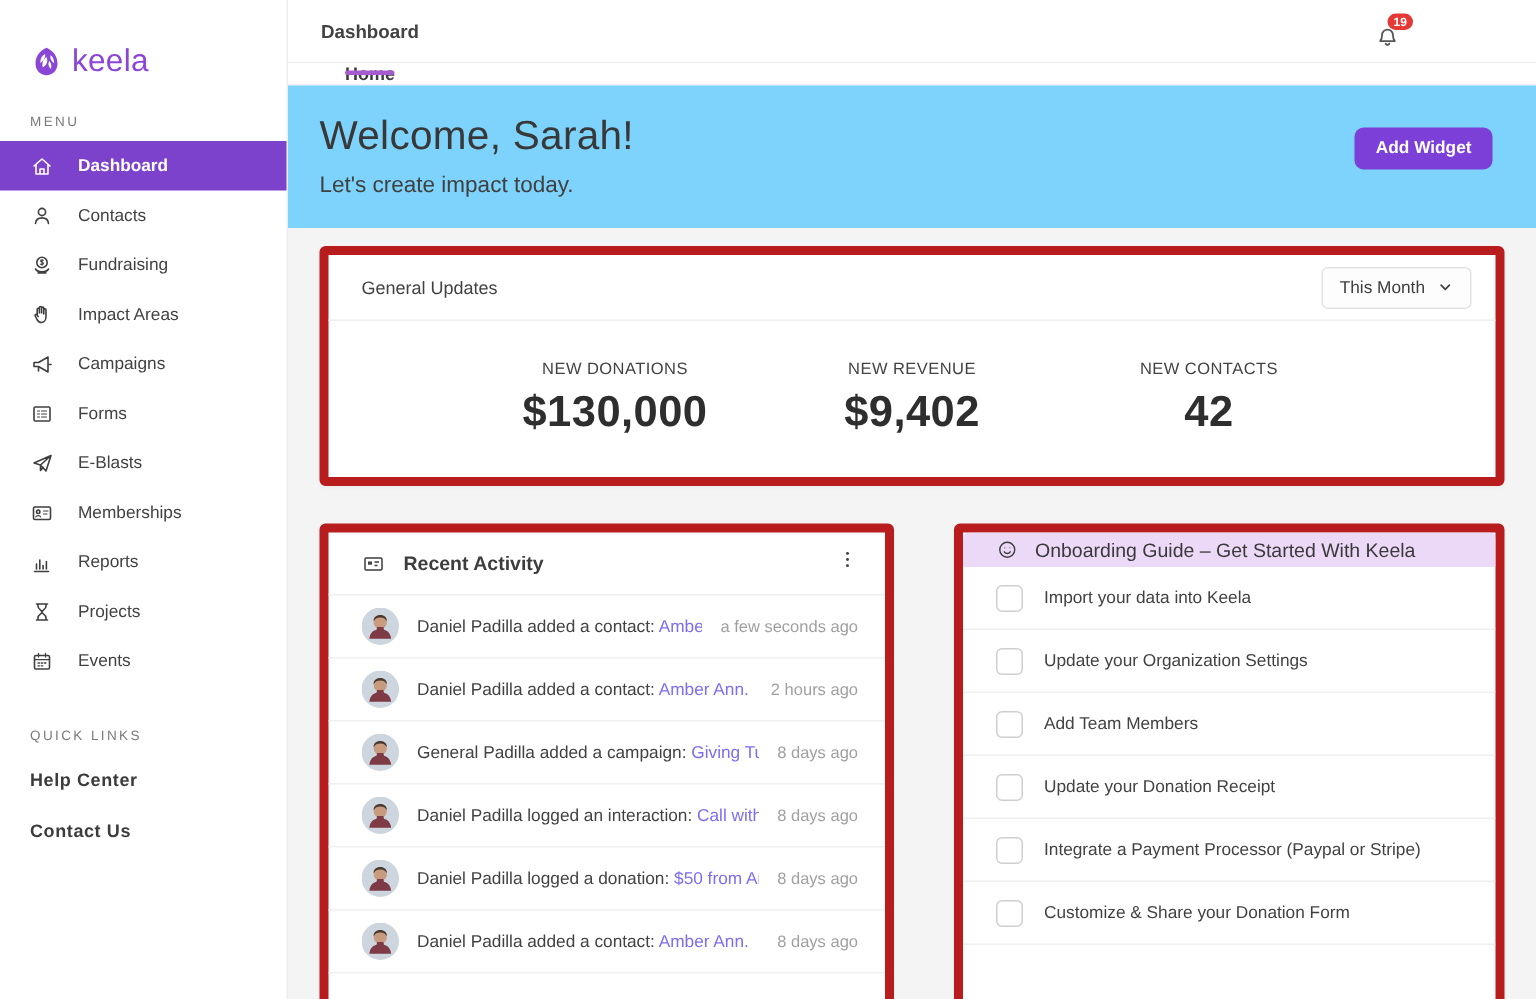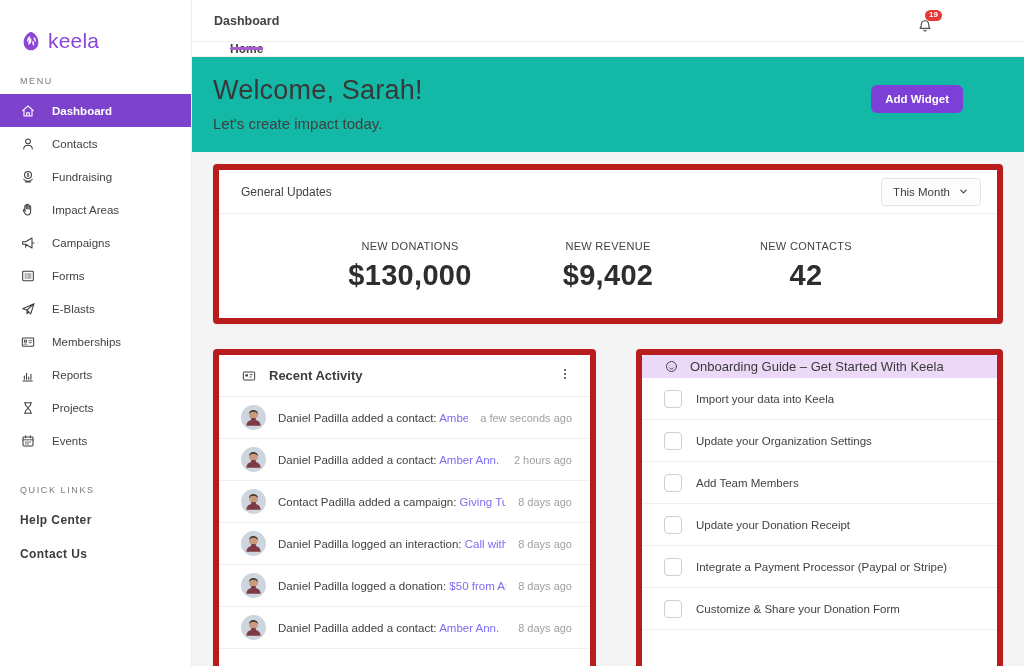--- a/index.html
+++ b/index.html
@@ -42,21 +42,21 @@
   .org-chevron { width:14px; height:14px; stroke:#a855f7; fill:none; stroke-width:2.4;
     stroke-linecap:round; stroke-linejoin:round; }
 
   .tabbar { height:43px; background:#fff; border-bottom:1px solid #efefef; display:flex;
     align-items:stretch; padding:0 26px; }
   .tab { display:flex; align-items:center; font-size:12px; font-weight:bold; color:#3d3d3d;
     position:relative; cursor:pointer;margin-left:12px; }
   .tab.active::after { content:""; position:absolute; left:0; right:0; bottom:6px; height:3px;
     border-radius:2px; background:#a65ccf; }
 
-  .welcome { background:#14b8a6; padding:18px 61px 20px 21px; display:flex; align-items:flex-start; }
+  .welcome { background:#7dd3fc; padding:18px 29px 20px 21px; display:flex; align-items:flex-start; }
   .welcome-text h1 { font-size:27px; font-weight:500; color:#383838; letter-spacing:.2px; }
   .welcome-text p { font-size:15px; color:#404040; margin-top:9px; }
   .add-widget { margin-left:auto; margin-top:10px; background:#7c3fd8; color:#fff; border:none;
     font-size:11.5px; font-weight:bold; padding:8px 14px; border-radius:6px; cursor:pointer;
     font-family:inherit; }
 
   .content { flex:1; padding:12px 21px 0 21px; }
   .card { background:#fff; border-radius:4px; border:6px solid #b91c1c;
     box-shadow:0 1px 2px rgba(0,0,0,.03); }
 
@@ -390,21 +390,21 @@
     <span class="ra-time">2 hours ago</span>
   </div>
 
   <div class="ra-row">
     <span class="avatar">
       <svg width="25" height="25">
                     <use href="#i-person-photo"></use>
                   </svg>
     </span>
     <span class="ra-text">
-      <span class="ra-plain">Contact Padilla added a campaign:</span> <a href="#" class="ra-link">Giving Tuesday.</a>
+      <span class="ra-plain">General Padilla added a campaign:</span> <a href="#" class="ra-link">Giving Tuesday.</a>
     </span>
     <span class="ra-time">8 days ago</span>
   </div>
 
   <div class="ra-row">
     <span class="avatar">
       <svg width="25" height="25">
                     <use href="#i-person-photo"></use>
                   </svg>
     </span>

